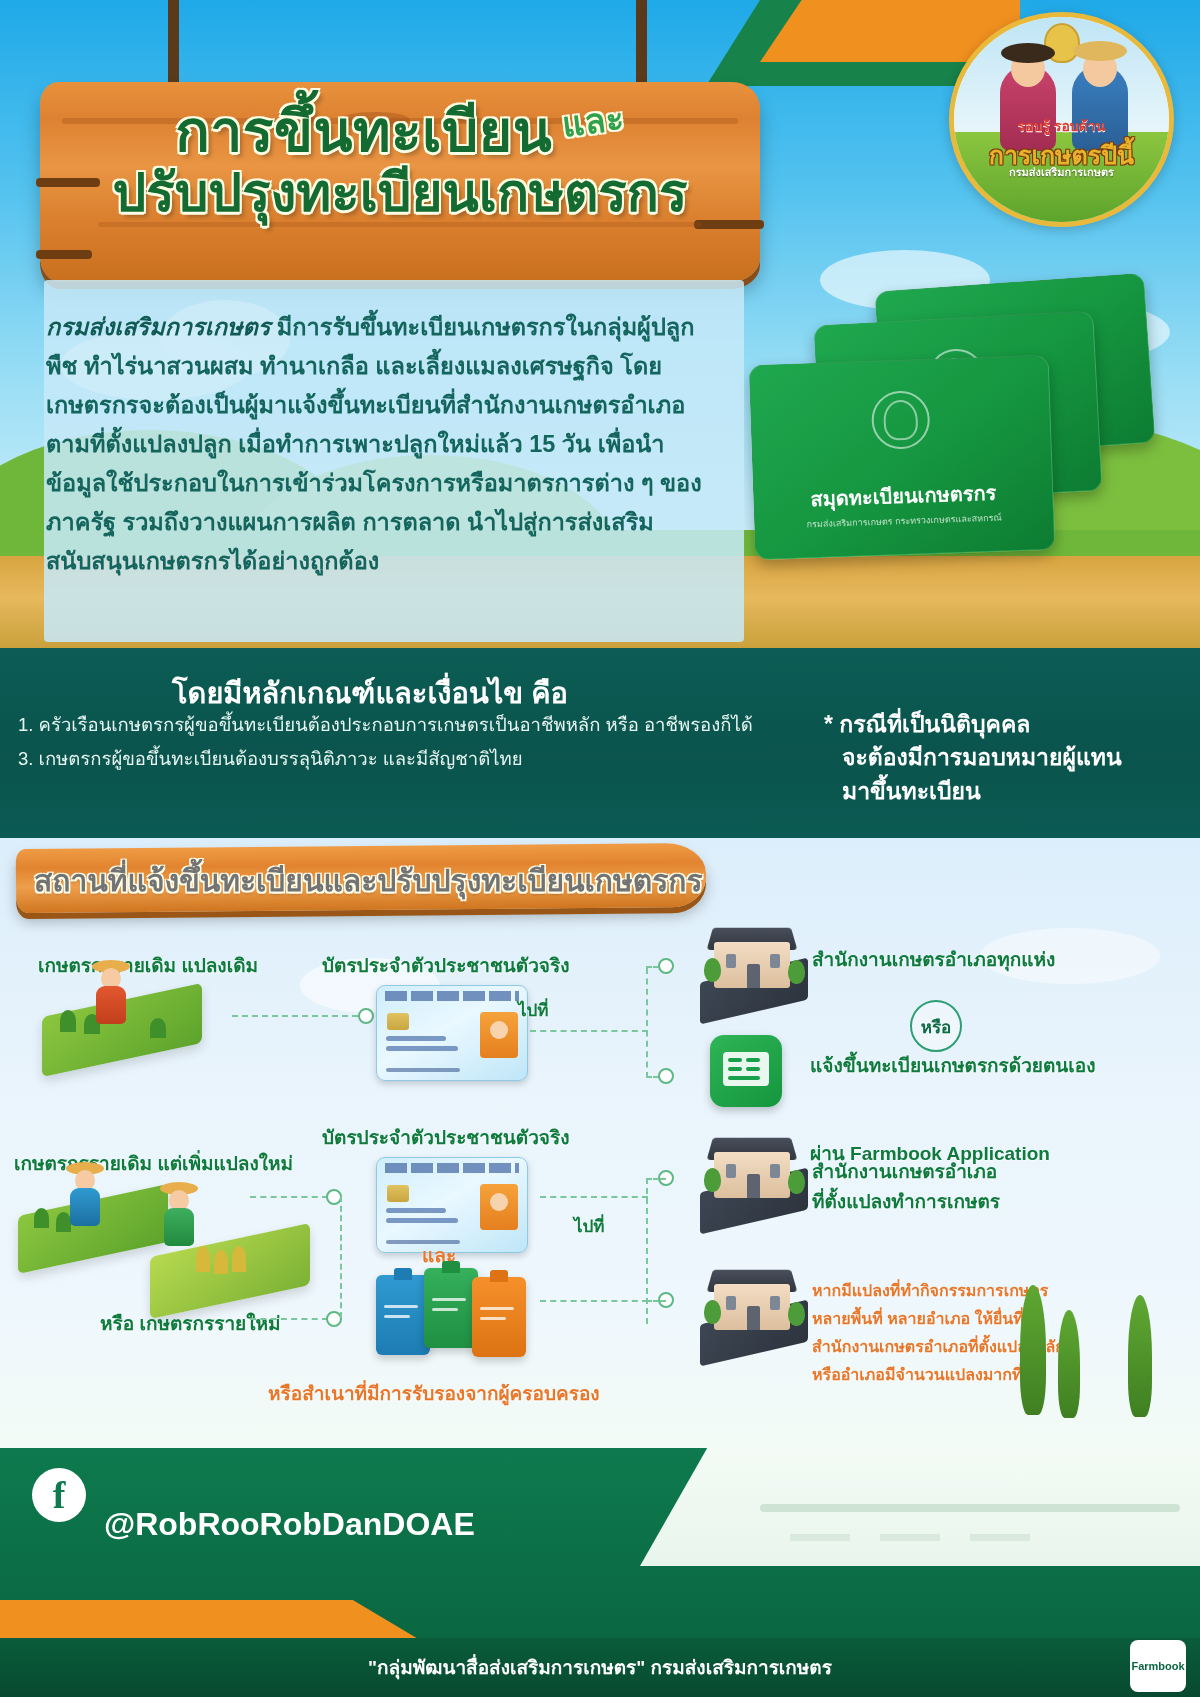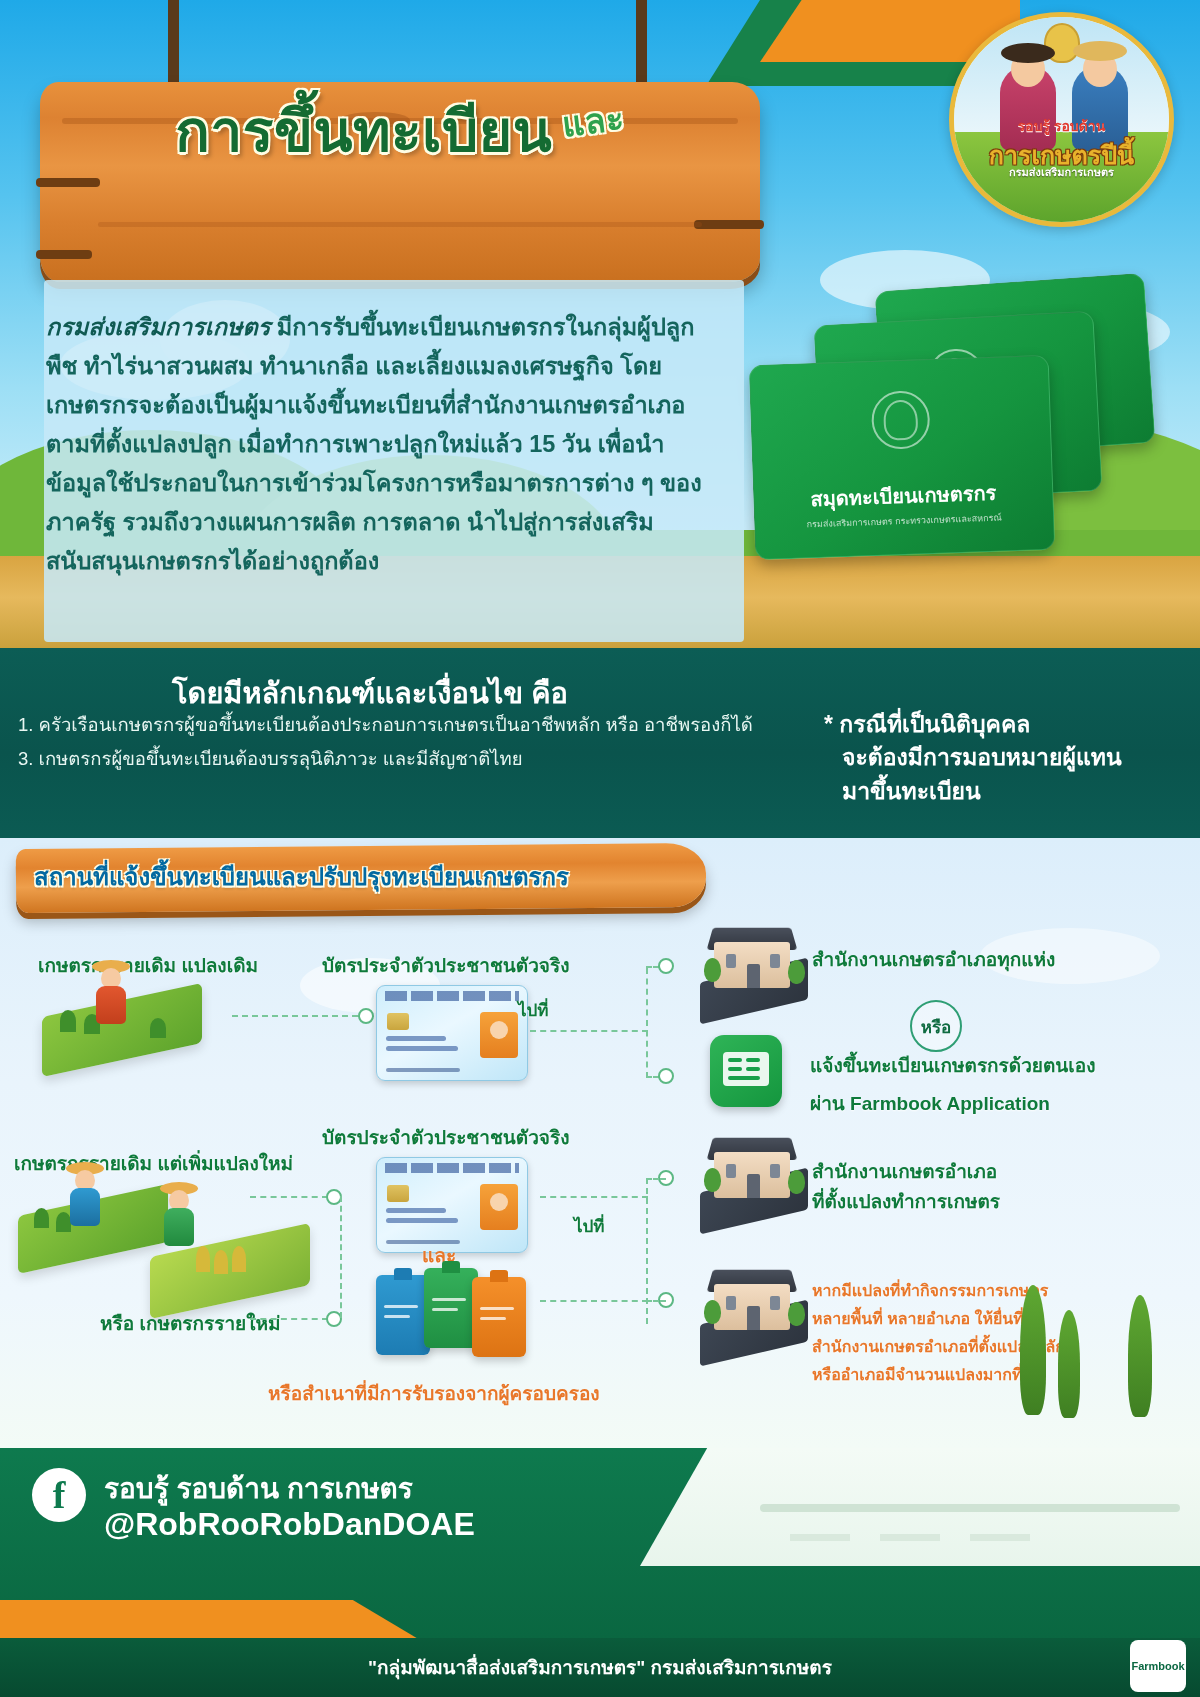--- a/index.html
+++ b/index.html
@@ -155,21 +155,21 @@
   
   .loc-banner {
     position: absolute; left: 16px; top: 846px; width: 690px; height: 64px;
     background: linear-gradient(180deg,#ef9b45 0%, #e2842f 30%, #ee9f4c 60%, #cf7520 100%);
     border-radius: 10px 40px 34px 12px / 12px 30px 30px 16px;
     box-shadow: 0 6px 0 #9a5617, 0 9px 14px rgba(0,0,0,.25);
     transform: rotate(-.5deg);
   }
   .loc-banner-text {
     position: absolute; left: 34px; top: 857px; width: 680px;
-    font-size: 24px; font-weight: 700; color: #0369a1;
+    font-size: 30px; font-weight: 700; color: #737373;
     text-shadow: -1.5px -1.5px 0 #fffde8, 1.5px -1.5px 0 #fffde8,
                  -1.5px 1.5px 0 #fffde8, 1.5px 1.5px 0 #fffde8, 0 3px 3px rgba(0,0,0,.2);
     z-index: 5;
   }
 
   
   .flow-bg {
     position: absolute; left: 0; top: 838px; width: 1200px; height: 610px;
     background: linear-gradient(180deg,#dceefb 0%, #e9f4fc 40%, #eef7fd 75%, #f3fbf6 100%);
   }
@@ -373,20 +373,21 @@
   <div class="wood-sign">
     <div class="wknot" style="left:300px; top:30px; width:70px; height:16px;"></div>
     <div class="wnotch" style="left:-4px; top:96px; width:64px;"></div>
     <div class="wnotch" style="right:-4px; top:138px; width:70px;"></div>
     <div class="wnotch" style="left:-4px; top:168px; width:56px;"></div>
   </div>
   <div class="title-wrap" style="left:40px; top:100px;">
     <div class="title-l1">
       <span>การขึ้นทะเบียน</span><span class="title-and">และ</span>
     </div>
+    <div class="title-l2">ปรับปรุงทะเบียนเกษตรกร</div>
   </div>
 
   <div class="intro-panel"></div>
   <div class="intro-text">
     <b>กรมส่งเสริมการเกษตร</b><span> มีการรับขึ้นทะเบียนเกษตรกรในกลุ่มผู้ปลูกพืช ทำไร่นาสวนผสม ทำนาเกลือ และเลี้ยงแมลงเศรษฐกิจ โดยเกษตรกรจะต้องเป็นผู้มาแจ้งขึ้นทะเบียนที่สำนักงานเกษตรอำเภอตามที่ตั้งแปลงปลูก เมื่อทำการเพาะปลูกใหม่แล้ว 15 วัน เพื่อนำข้อมูลใช้ประกอบในการเข้าร่วมโครงการหรือมาตรการต่าง ๆ ของภาครัฐ รวมถึงวางแผนการผลิต การตลาด นำไปสู่การส่งเสริมสนับสนุนเกษตรกรได้อย่างถูกต้อง</span>
   </div>
 
   <div class="criteria">
     <div class="criteria-title">โดยมีหลักเกณฑ์และเงื่อนไข คือ</div>
     <ul class="criteria-list">
@@ -456,21 +457,21 @@
   <div class="fbicon" style="left:710px; top:1035px;">
     <div class="inner">
       <span style="left:5px; top:6px; width:14px;"></span>
       <span style="left:23px; top:6px; width:14px;"></span>
       <span style="left:5px; top:15px; width:14px;"></span>
       <span style="left:23px; top:15px; width:14px;"></span>
       <span style="left:5px; top:24px; width:32px;"></span>
     </div>
   </div>
   <div class="flow-label" style="left:810px; top:1050px;">แจ้งขึ้นทะเบียนเกษตรกรด้วยตนเอง</div>
-  <div class="flow-label" style="left:810px; top:1088px;">ผ่าน Farmbook Application</div>
+  <div class="flow-label" style="left:810px; top:1138px;">ผ่าน Farmbook Application</div>
 
   <div class="flow-label" style="left:14px; top:1148px;">เกษตรกรรายเดิม แต่เพิ่มแปลงใหม่</div>
 
   <div class="plot" style="left:18px;  top:1200px; width:150px; height:58px;"></div>
   <div class="plot" style="left:150px; top:1240px; width:160px; height:62px; background:linear-gradient(150deg,#b7d94f 0%,#7cb235 100%);"></div>
   <div class="crop" style="left:34px;  top:1208px; width:15px; height:20px;"></div>
   <div class="crop" style="left:56px;  top:1212px; width:15px; height:20px;"></div>
   <div class="crop" style="left:196px; top:1246px; width:14px; height:26px; background:#d6b93a;"></div>
   <div class="crop" style="left:214px; top:1250px; width:14px; height:24px; background:#d6b93a;"></div>
   <div class="crop" style="left:232px; top:1246px; width:14px; height:26px; background:#d6b93a;"></div>
@@ -566,20 +567,19 @@
   <div class="footer"></div>
   <div class="footer-white-cut">
     <div style="position:absolute; left:120px; top:56px; width:420px; height:8px; background:#cfe3d4; border-radius:4px;"></div>
     <div style="position:absolute; left:150px; top:86px; width:60px; height:7px; background:#d9e9dd;"></div>
     <div style="position:absolute; left:240px; top:86px; width:60px; height:7px; background:#d9e9dd;"></div>
     <div style="position:absolute; left:330px; top:86px; width:60px; height:7px; background:#d9e9dd;"></div>
   </div>
   <div class="orange-chev"></div>
 
   <div class="fb-circle">f</div>
-  <div class="fb-l1">รอบรู้ รอบด้าน การเกษตร</div>
   <div class="fb-l2">@RobRooRobDanDOAE</div>
 
   <div class="bottom-bar"></div>
   <div class="bottom-text">"กลุ่มพัฒนาสื่อส่งเสริมการเกษตร" กรมส่งเสริมการเกษตร</div>
   <div class="agri-logo">Farmbook</div>
 
 </div>
 
 </body></html>

